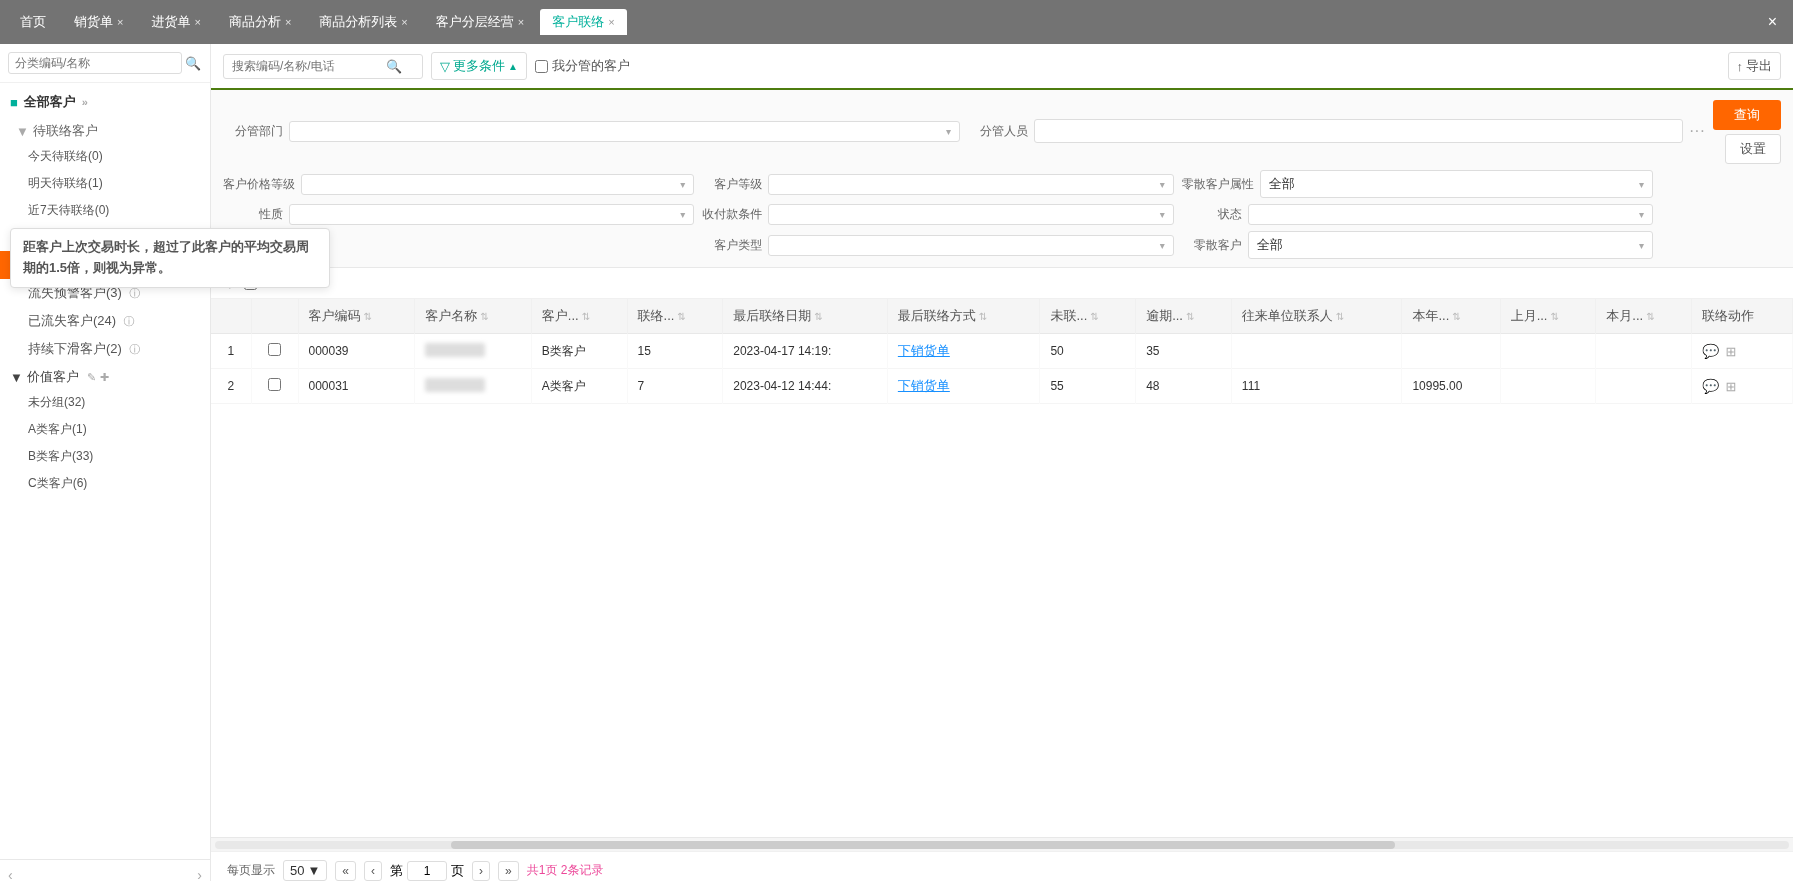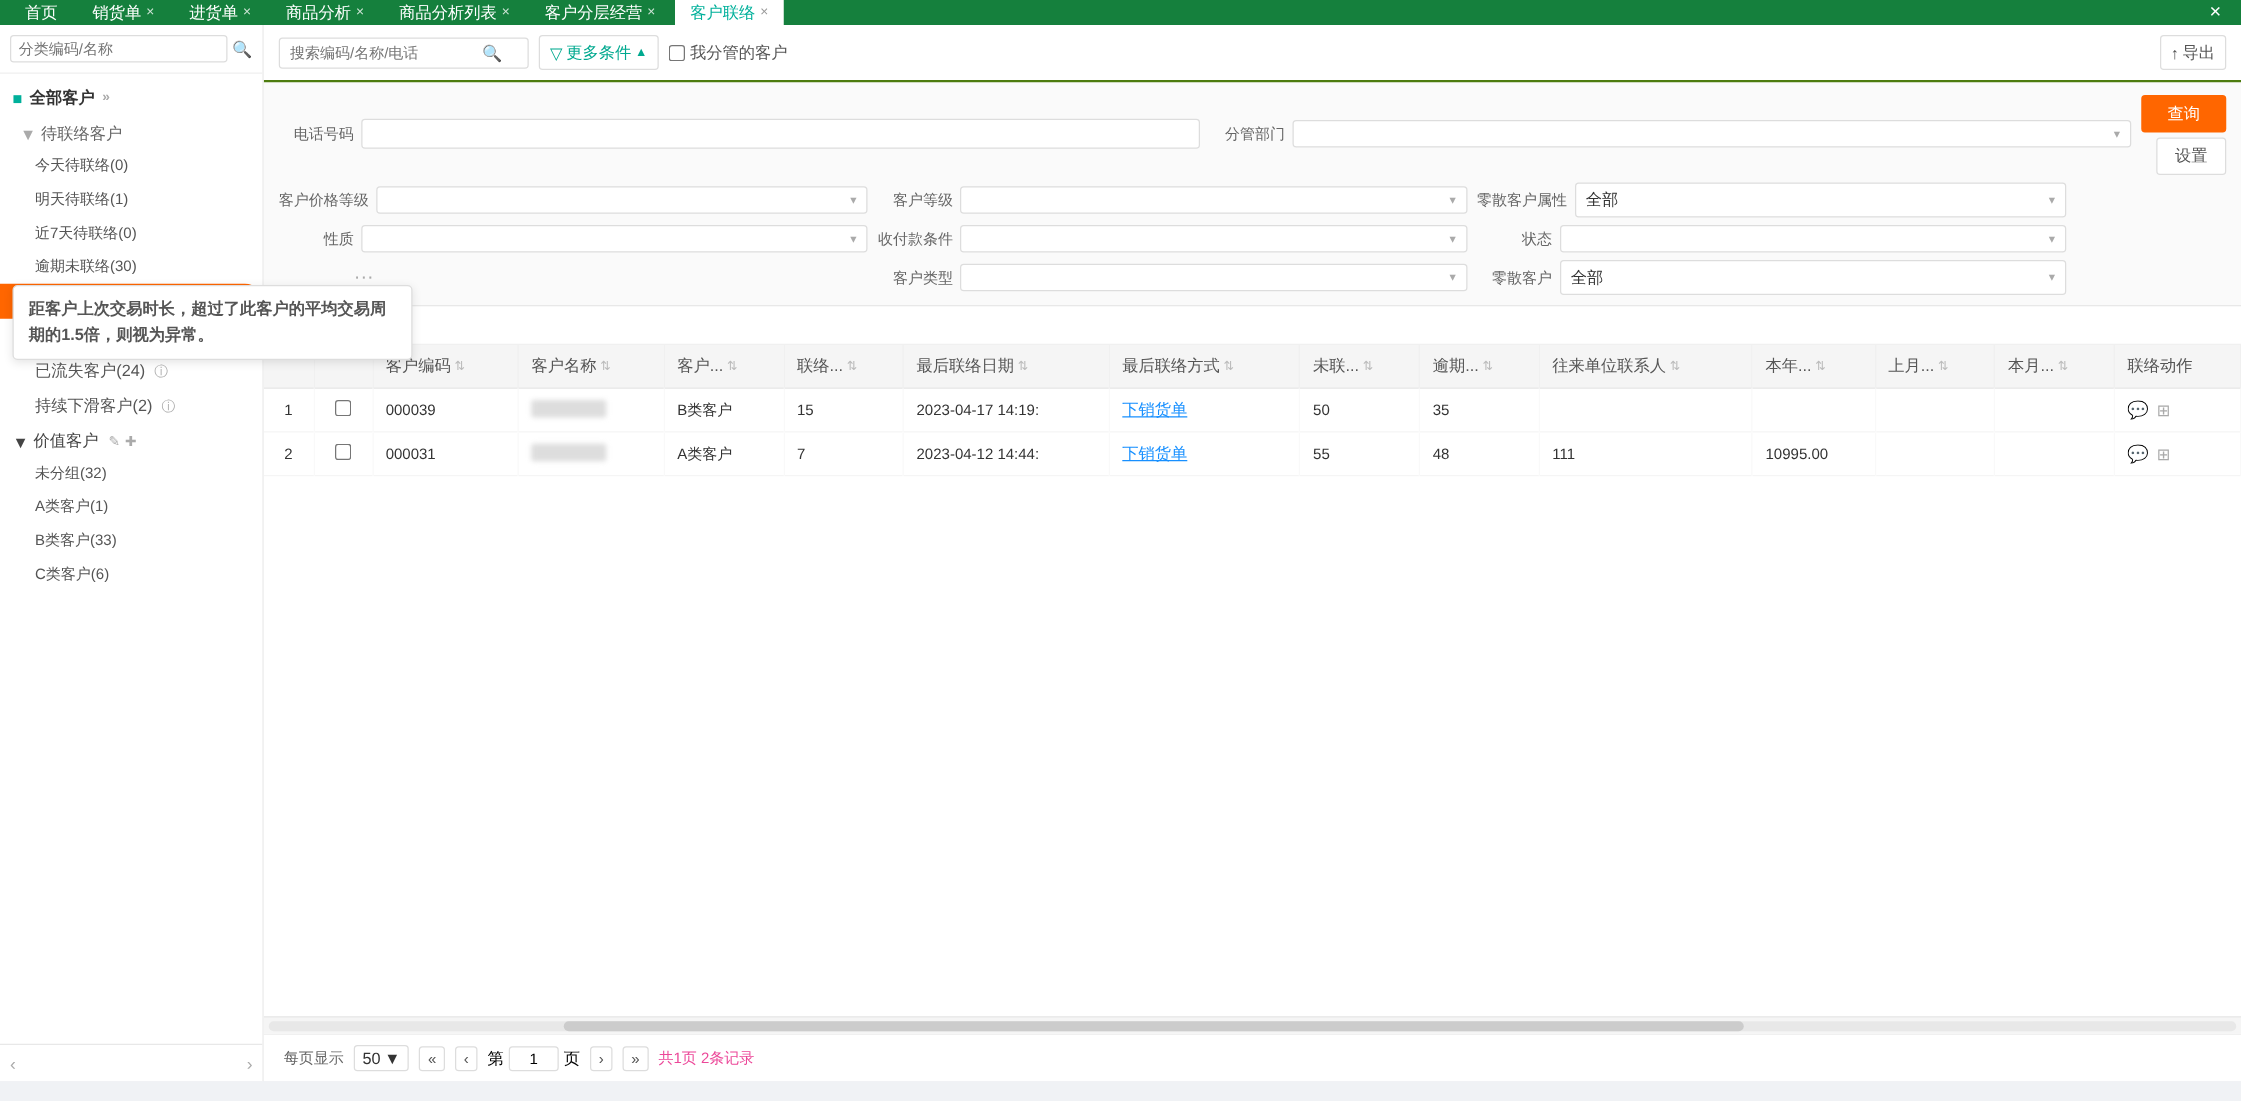--- a/index.html
+++ b/index.html
@@ -1,21 +1,21 @@
 <!DOCTYPE html>
 <html><head>
   <meta charset="utf-8">
   <style>
     * { box-sizing: border-box; margin: 0; padding: 0; font-family: 'Microsoft YaHei', sans-serif; font-size: 13px; }
     body { background: #f0f2f5; overflow: hidden; }
 
     
     .top-nav {
-      background: #15803d;
-      height: 20px;
+      background: #737373;
+      height: 44px;
       display: flex;
       align-items: center;
       padding: 0 8px;
       gap: 4px;
       text-align: right;
     }
     .nav-tab {
       color: #fff;
       padding: 4px 12px;
       border-radius: 3px 3px 0 0;
@@ -555,29 +555,30 @@
       <div class="export-btn">
         <span>↑</span>
         <span>导出</span>
       </div>
     </div>
 
     <div class="advanced-filter">
 
       <div class="filter-row">
         <div class="filter-field">
-          <span class="filter-label">电话号码</span>
-          <input class="filter-input" type="text" style="">
-        </div>
-        <div class="filter-field">
           <span class="filter-label">分管部门</span>
           <div class="filter-select">
             <span></span>
             <span class="arrow-down">▾</span>
           </div>
+        </div>
+        <div class="filter-field">
+          <span class="filter-label">分管人员</span>
+          <input class="filter-input" type="text" style="flex: 1 1 0%;">
+          <span class="filter-more">···</span>
         </div>
         <div class="btn-group">
           <button class="btn-query">查询</button>
           <button class="btn-setting">设置</button>
         </div>
       </div>
 
       <div class="filter-row">
         <div class="filter-field">
           <span class="filter-label">客户价格等级</span>

